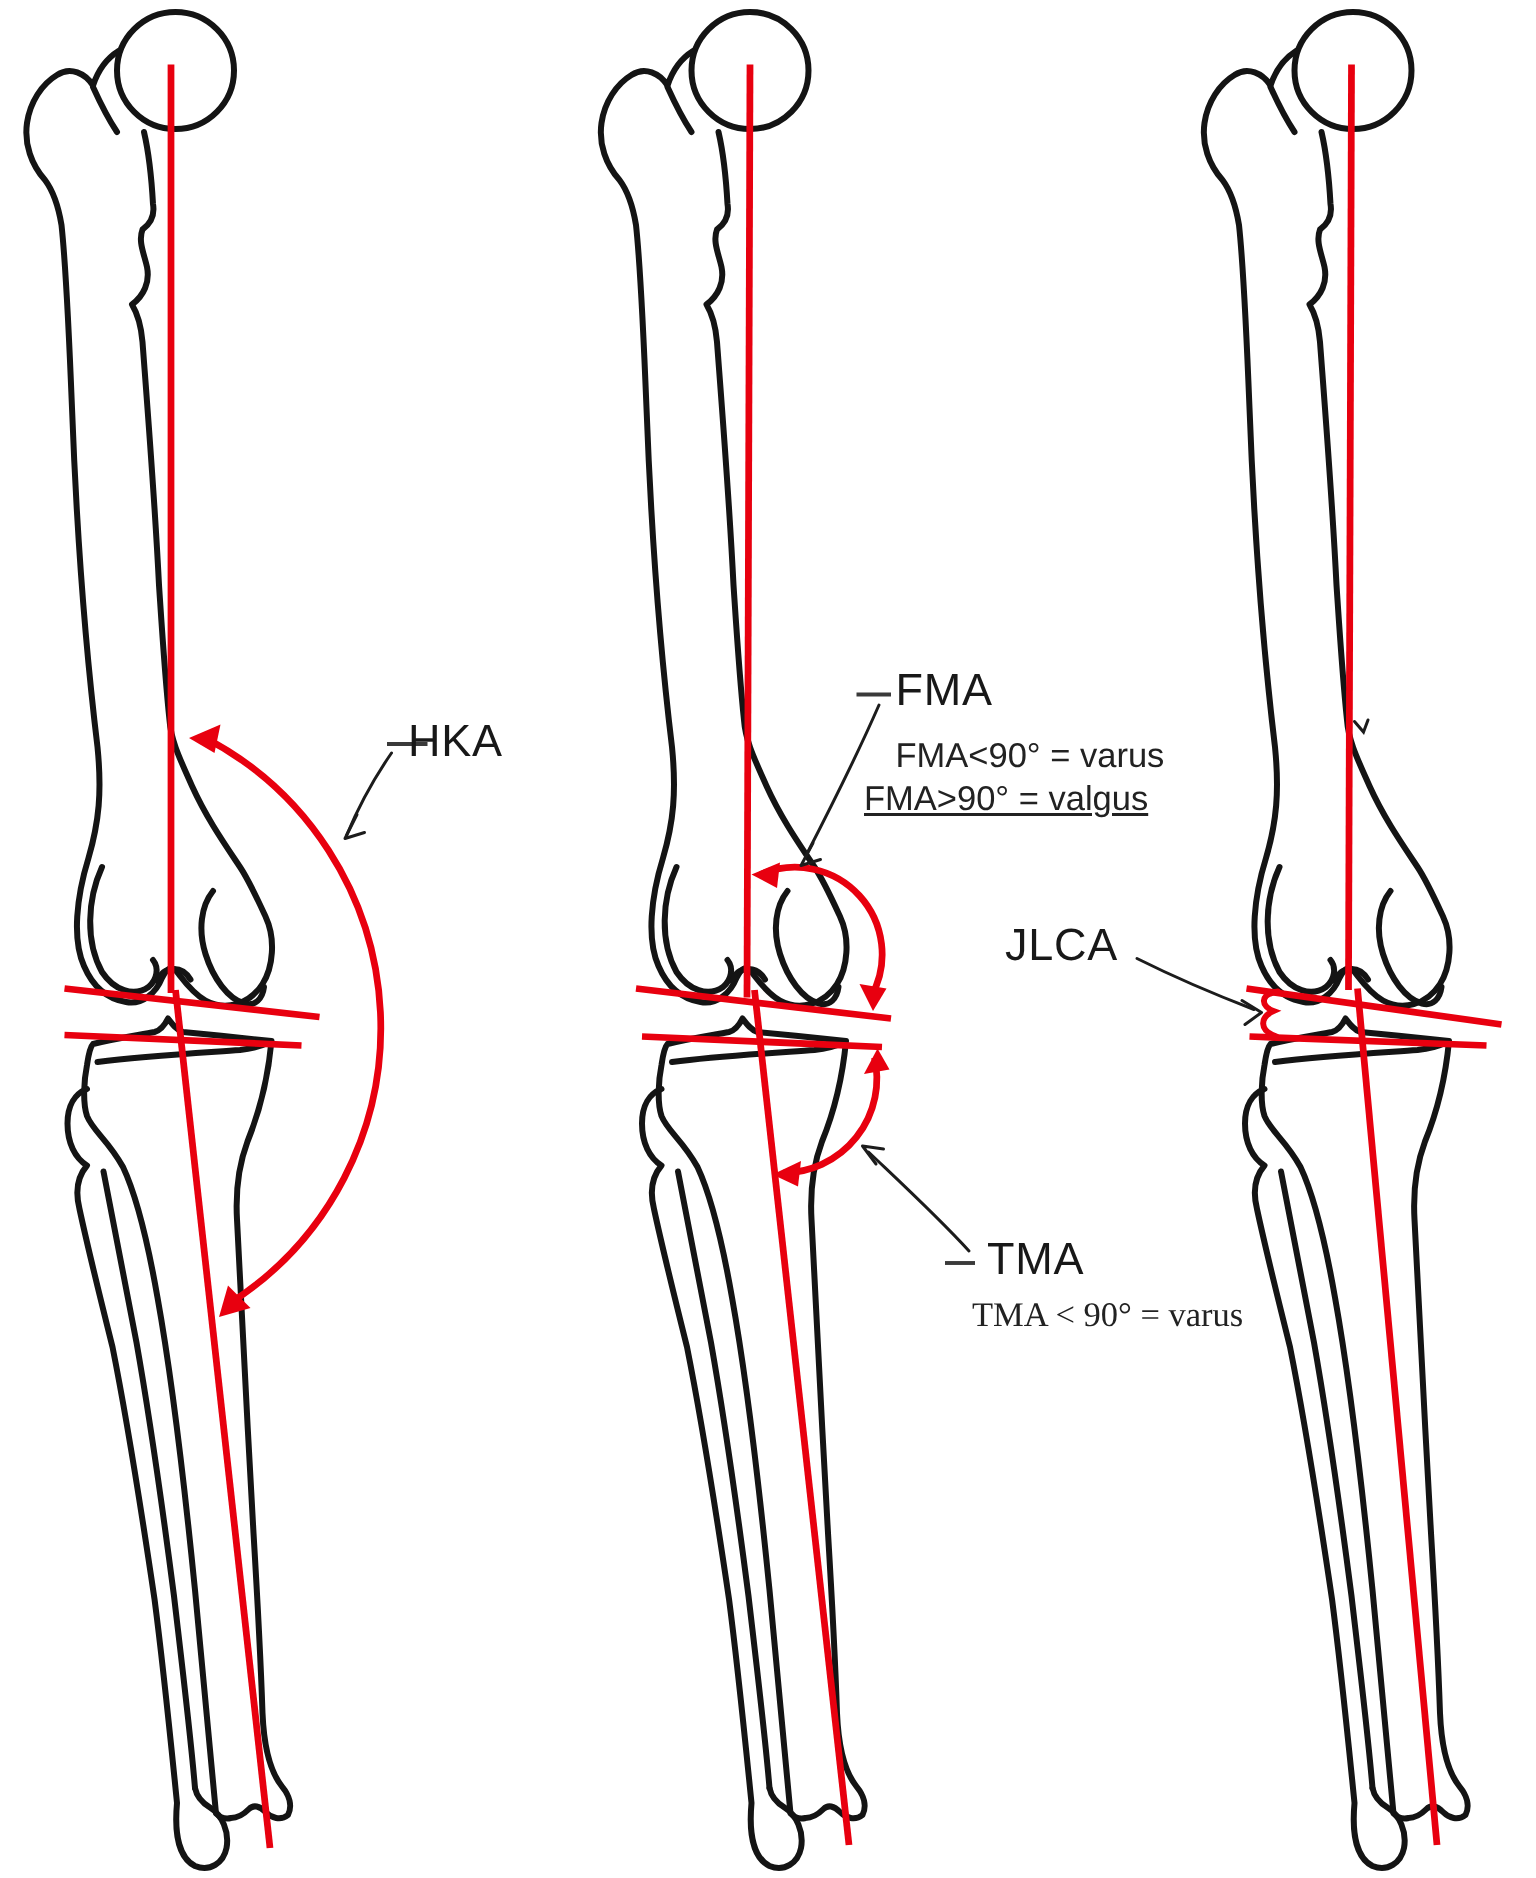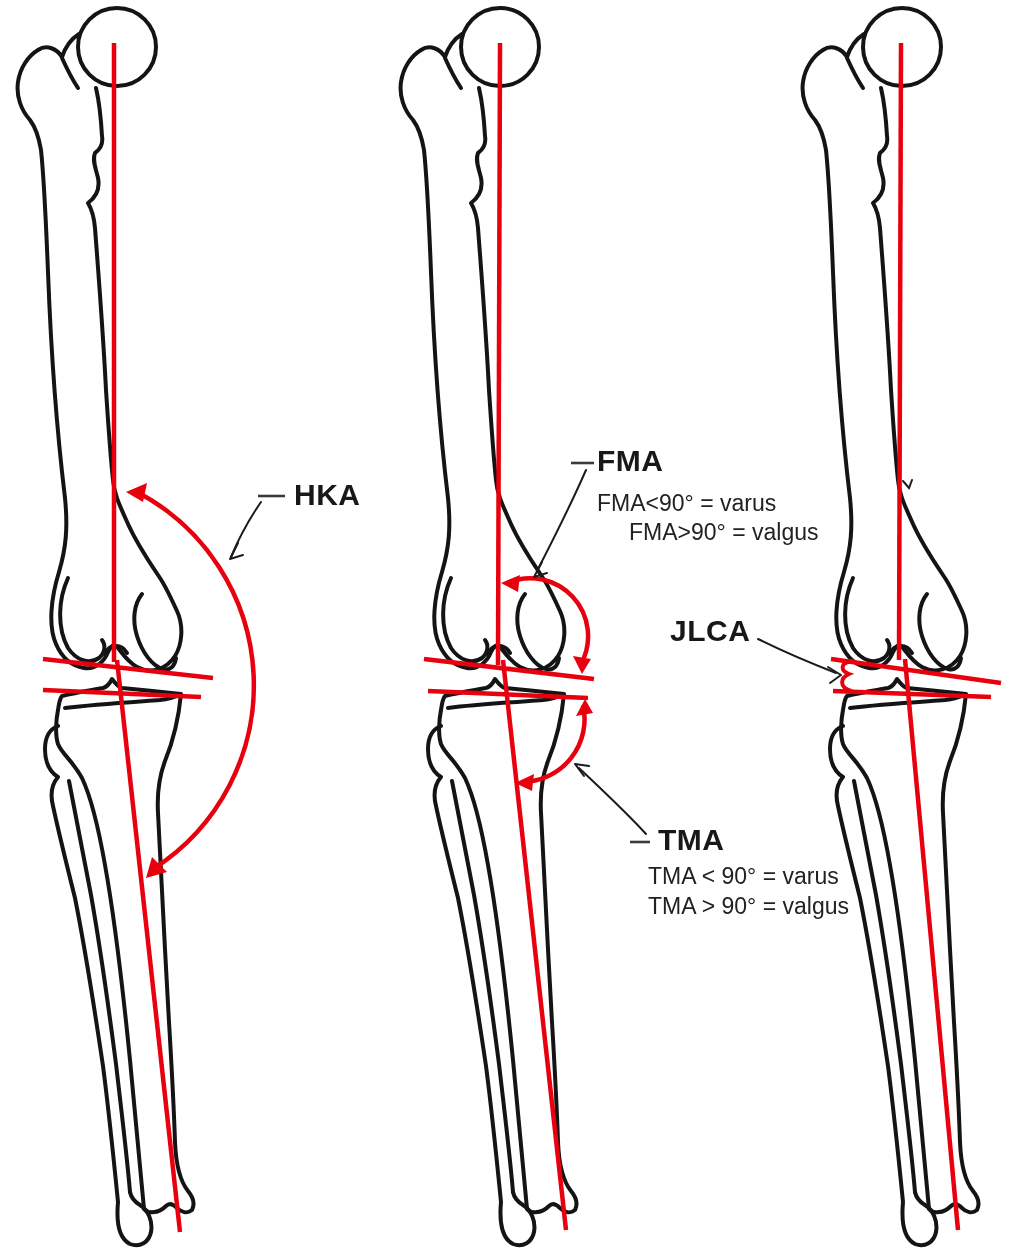--- a/index.html
+++ b/index.html
@@ -13,21 +13,21 @@
     position:relative;width:1024px;height:1252px;background:var(--bg);
     overflow:hidden;font-family:"Liberation Sans", sans-serif;
   }
   svg{position:absolute;left:0;top:0;}
   .bone{fill:none;stroke:var(--bone);stroke-width:4;stroke-linecap:round;stroke-linejoin:round;}
   .red{fill:none;stroke:var(--red);stroke-width:4.5;stroke-linecap:butt;stroke-linejoin:round;}
   .red-thin{fill:none;stroke:var(--red);stroke-width:4;stroke-linecap:round;}
   .redfill{fill:var(--red);stroke:none;}
   .thin{fill:none;stroke:#1c1c1c;stroke-width:2;stroke-linecap:round;}
   .leader{fill:none;stroke:#3a3a3a;stroke-width:2.6;stroke-linecap:butt;}
-  .lbl{position:absolute;color:var(--text);font-weight:700;font-size:30px;letter-spacing:0.5px;white-space:nowrap;}
+  .lbl{position:absolute;color:var(--text);font-weight:400;font-size:30px;letter-spacing:0.5px;white-space:nowrap;}
   .sub{position:absolute;color:#222;font-weight:400;font-size:23px;line-height:29px;white-space:nowrap;}
 </style>
 </head>
 <body>
 
 <div class="stage">
 
   <svg width="1024" height="1252" viewBox="0 0 1024 1252">
 
     <defs>
@@ -161,24 +161,23 @@
       <path class="red" d="M 833,691 L 991,697"></path>
       <path class="red-thin" d="M 852,661 C 839,663 841,671 849,674 C 840,678 839,687 851,691"></path>
       <path class="thin" d="M 903,481 L 909,488 L 912,480"></path>
     </g>
     <g>
       <path class="thin" d="M 758,639 C 782,651 810,663 836,673"></path>
       <path class="thin" d="M 841,675 L 828,667 M 841,675 L 830,683"></path>
     </g>
   </svg>
 
-  <div class="lbl" style="left:294px;top:478px;">HKA</div>
+  <div class="lbl" style="left:272px;top:478px;">HKA</div>
 
   <div class="lbl" style="left:597px;top:444px;">FMA</div>
   <div class="sub" style="left:597px;top:489px;text-align:center;">FMA&lt;90° = varus</div>
-  <div class="sub" style="left:629px;top:518px;">FMA&gt;90° = valgus</div>
+  <div class="sub" style="left:576px;top:518px;text-decoration:underline;">FMA&gt;90° = valgus</div>
 
   <div class="lbl" style="left:658px;top:823px;">TMA</div>
-  <div class="sub" style="left:648px;top:862px;">TMA &lt; 90° = varus</div>
-  <div class="sub" style="left:648px;top:892px;">TMA &gt; 90° = valgus</div>
+  <div class="sub" style="left:648px;top:862px;font-family:Liberation Serif, serif;">TMA &lt; 90° = varus</div>
 
   <div class="lbl" style="left:670px;top:614px;">JLCA</div>
 </div>
 
 </body></html>

